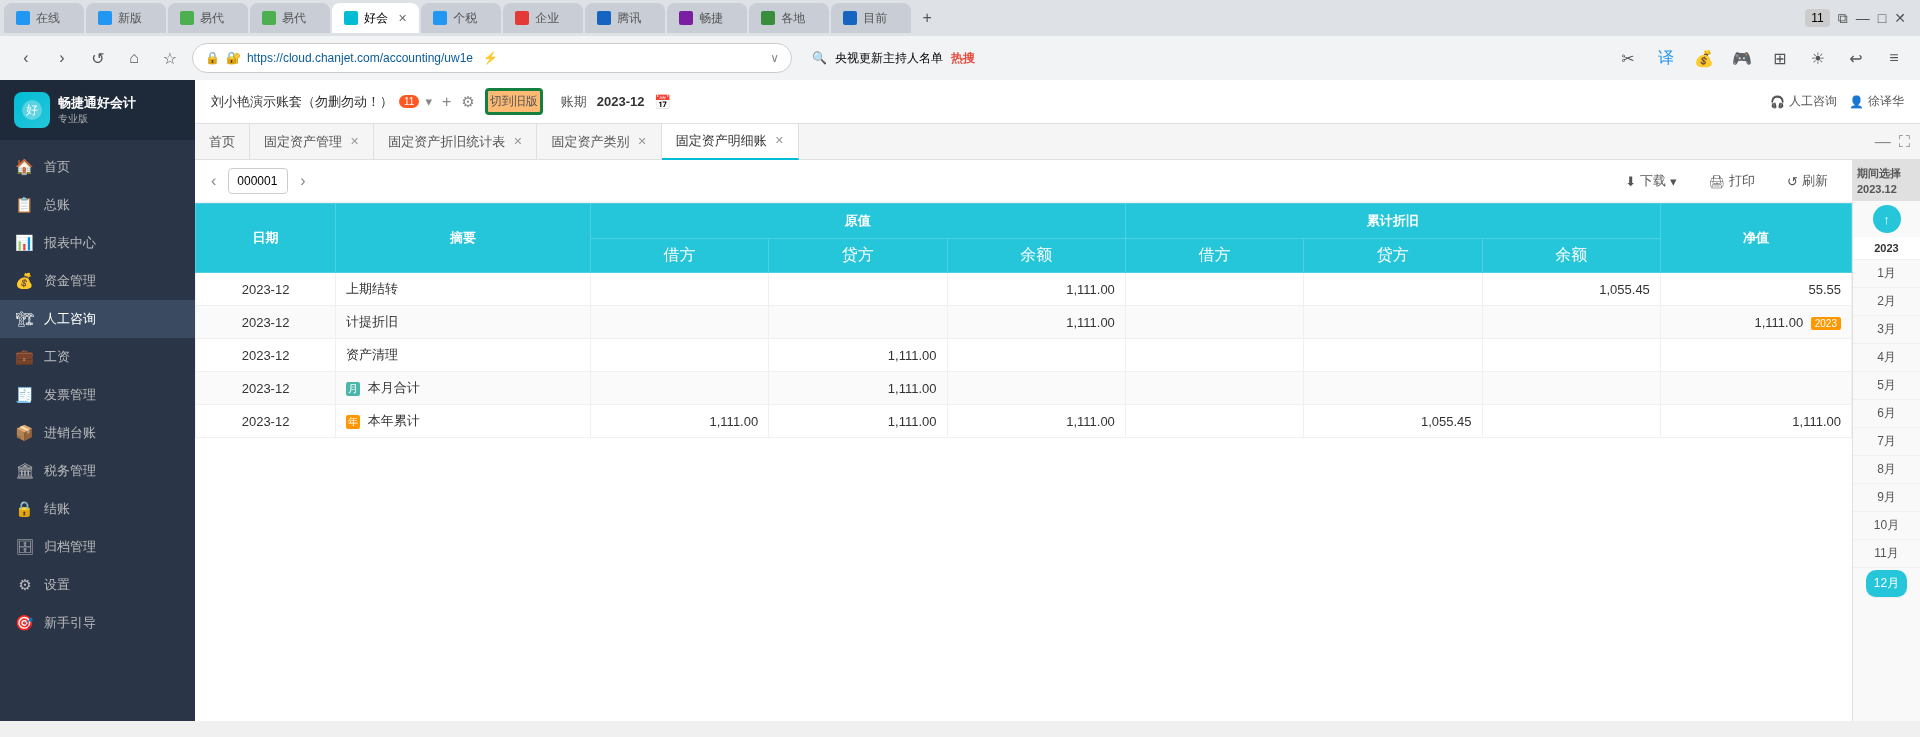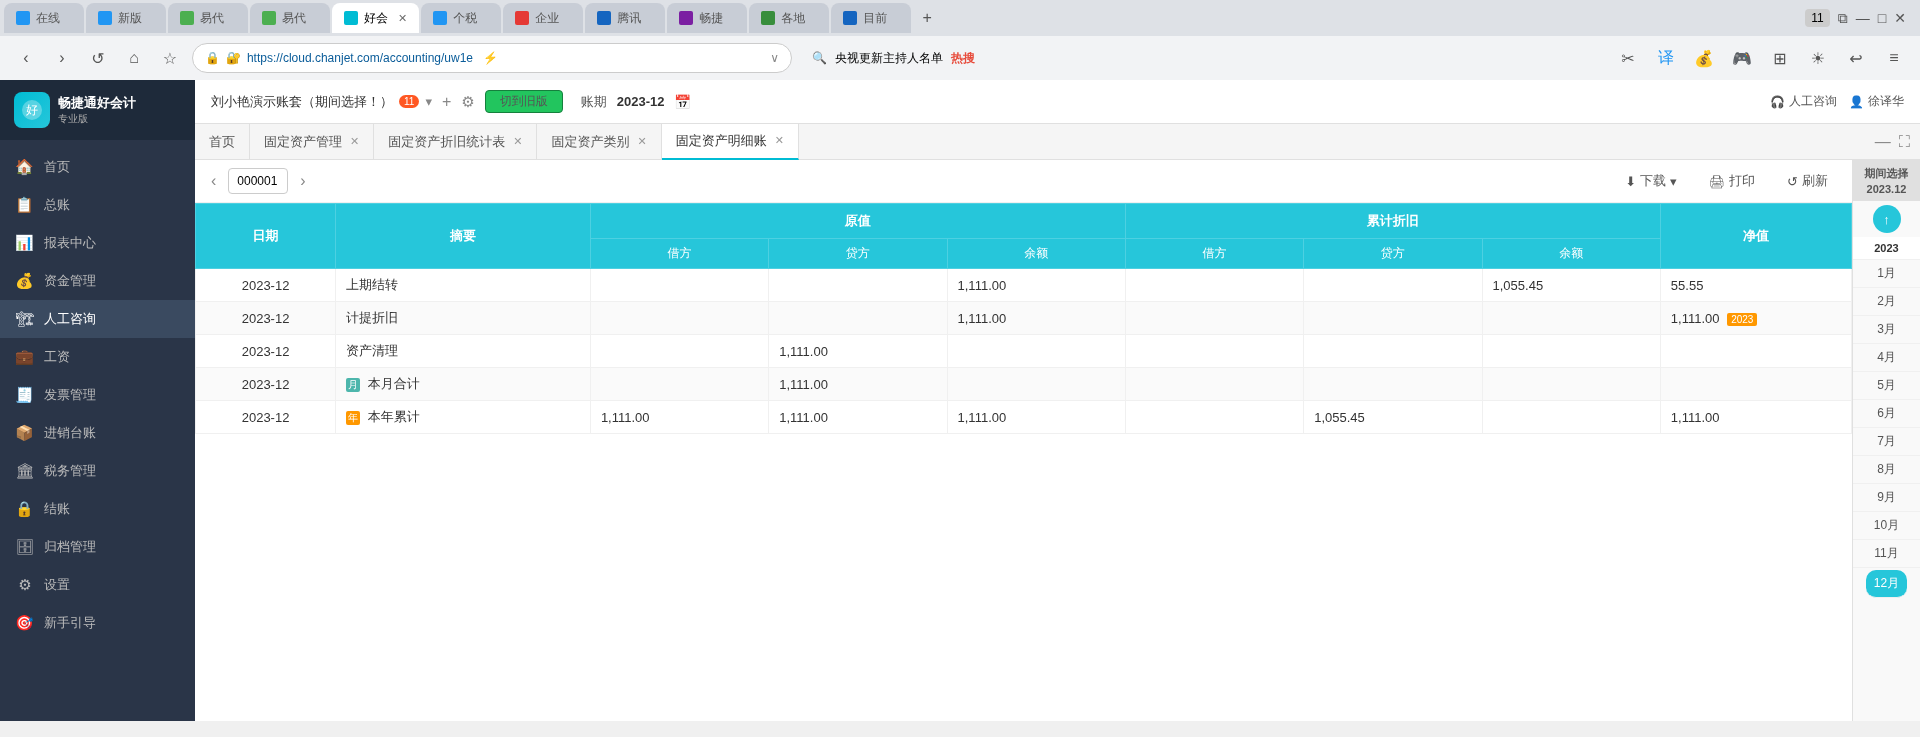--- a/index.html
+++ b/index.html
@@ -33,21 +33,21 @@
     .sidebar-menu { flex: 1; overflow-y: auto; padding: 8px 0; }
     .sidebar-item { display: flex; align-items: center; gap: 10px; padding: 10px 16px; cursor: pointer; color: #bbb; font-size: 13px; }
     .sidebar-item.active { background: #3a4a60; color: #fff; }
     .sidebar-item-icon { width: 18px; height: 18px; display: flex; align-items: center; justify-content: center; font-size: 15px; }
 
     
     .app-main { flex: 1; display: flex; flex-direction: column; overflow: hidden; }
     .app-header { height: 44px; background: #fff; border-bottom: 1px solid #e0e0e0; display: flex; align-items: center; padding: 0 16px; gap: 10px; }
     .account-selector { display: flex; align-items: center; gap: 6px; font-size: 13px; color: #333; cursor: pointer; }
     .account-badge { background: #ff5722; color: #fff; font-size: 10px; border-radius: 10px; padding: 1px 5px; }
-    .switch-btn { background: #22c55e; border: 1px solid #15803d; border-radius: 4px; padding: 2px 14px; font-size: 12px; cursor: pointer; color: #555; }
+    .switch-btn { background: #fdba74; border: 3px solid #15803d; border-radius: 4px; padding: 2px 2px; font-size: 12px; cursor: pointer; color: #555; }
     .header-right { margin-left: auto; display: flex; align-items: center; gap: 12px; }
     .support-btn { display: flex; align-items: center; gap: 4px; font-size: 12px; color: #555; cursor: pointer; }
     .user-btn { display: flex; align-items: center; gap: 4px; font-size: 12px; color: #555; cursor: pointer; }
 
     
     .page-tabs { display: flex; align-items: center; height: 36px; background: #f5f5f5; border-bottom: 1px solid #e0e0e0; padding: 0 0; }
     .page-tab { display: flex; align-items: center; gap: 4px; padding: 0 14px; height: 36px; cursor: pointer; font-size: 13px; color: #555; border-right: 1px solid #e0e0e0; }
     .page-tab.active { background: #fff; color: #333; border-bottom: 2px solid #00bcd4; }
     .page-tab .tab-x { font-size: 11px; color: #999; margin-left: 4px; }
 
@@ -61,33 +61,33 @@
     .page-input { width: 60px; height: 26px; border: 1px solid #ccc; border-radius: 4px; padding: 0 8px; font-size: 12px; text-align: center; }
     .toolbar-right { margin-left: auto; display: flex; align-items: center; gap: 16px; }
     .action-btn { display: flex; align-items: center; gap: 4px; font-size: 13px; color: #555; cursor: pointer; padding: 4px 8px; }
 
     
     .table-container { padding: 0 0; }
     table { width: 100%; border-collapse: collapse; }
     .table-header-top { background: #26c6da; color: #fff; }
     .table-header-top th { padding: 8px 10px; text-align: center; font-size: 13px; font-weight: bold; border: 1px solid #4dd0e1; }
     .table-header-sub { background: #26c6da; color: #fff; }
-    .table-header-sub th { padding: 6px 10px; text-align: center; font-size: 12px; font-weight: normal; border: 1px solid #4dd0e1; }
+    .table-header-sub th { padding: 6px 10px; text-align: center; font-size: 16px; font-weight: normal; border: 1px solid #4dd0e1; }
     tbody tr { border-bottom: 1px solid #eee; }
     tbody tr:nth-child(even) { background: #fafafa; }
-    tbody td { padding: 7px 10px; font-size: 13px; color: #333; border: 1px solid #f0f0f0; text-align: left; }
+    tbody td { padding: 7px 10px; font-size: 13px; color: #333; border: 1px solid #f0f0f0; text-align: right; }
     tbody td:first-child { text-align: center; }
     tbody td:nth-child(2) { text-align: left; }
     .summary-icon { display: inline-block; width: 14px; height: 14px; border-radius: 2px; font-size: 10px; text-align: center; line-height: 14px; margin-right: 4px; color: white; }
     .icon-month { background: #4db6ac; }
     .icon-year { background: #ff9800; }
 
     
     .period-panel { width: 68px; background: #f9f9f9; border-left: 1px solid #e0e0e0; display: flex; flex-direction: column; overflow-y: auto; }
-    .period-panel-title { background: #e0e0e0; text-align: center; padding: 6px 4px; font-size: 11px; color: #555; font-weight: bold; }
+    .period-panel-title { background: #e0e0e0; text-align: left; padding: 6px 4px; font-size: 11px; color: #555; font-weight: bold; }
     .period-item { padding: 5px 4px; text-align: center; font-size: 12px; color: #555; cursor: pointer; border-bottom: 1px solid #f0f0f0; }
     .period-item.selected { background: #26c6da; color: #fff; border-radius: 10px; margin: 2px 13px; }
     .period-item.year-header { font-weight: bold; color: #333; background: #fff; font-size: 11px; }
 
     
     .tab-actions { margin-left: auto; display: flex; align-items: center; gap: 8px; padding: 0 10px; }
     .right-float-btns { position: relative; display: flex; flex-direction: column; align-items: center; gap: 4px; padding: 4px 0; }
     .float-btn { width: 28px; height: 28px; background: #26c6da; border-radius: 50%; display: flex; align-items: center; justify-content: center; color: white; font-size: 13px; cursor: pointer; }
   </style>
 </head>
@@ -250,21 +250,21 @@
         <span class="sidebar-item-icon">🎯</span>
         <span>新手引导</span>
       </div>
     </div>
   </div>
 
   <div class="app-main">
 
     <div class="app-header">
       <div class="account-selector">
-        <span>刘小艳演示账套（期间选择！）</span>
+        <span>刘小艳演示账套（勿删勿动！）</span>
         <span class="account-badge">11</span>
         <span style="color:#888;">▾</span>
       </div>
       <span style="font-size:16px;color:#888;">+</span>
       <span style="font-size:15px;color:#888;">⚙</span>
       <div class="switch-btn">切到旧版</div>
       <span style="font-size:13px;color:#555;margin-left:8px;">账期</span>
       <span style="font-size:13px;font-weight:bold;color:#333;">2023-12</span>
       <span style="font-size:14px;color:#888;">📅</span>
       <div class="header-right">

